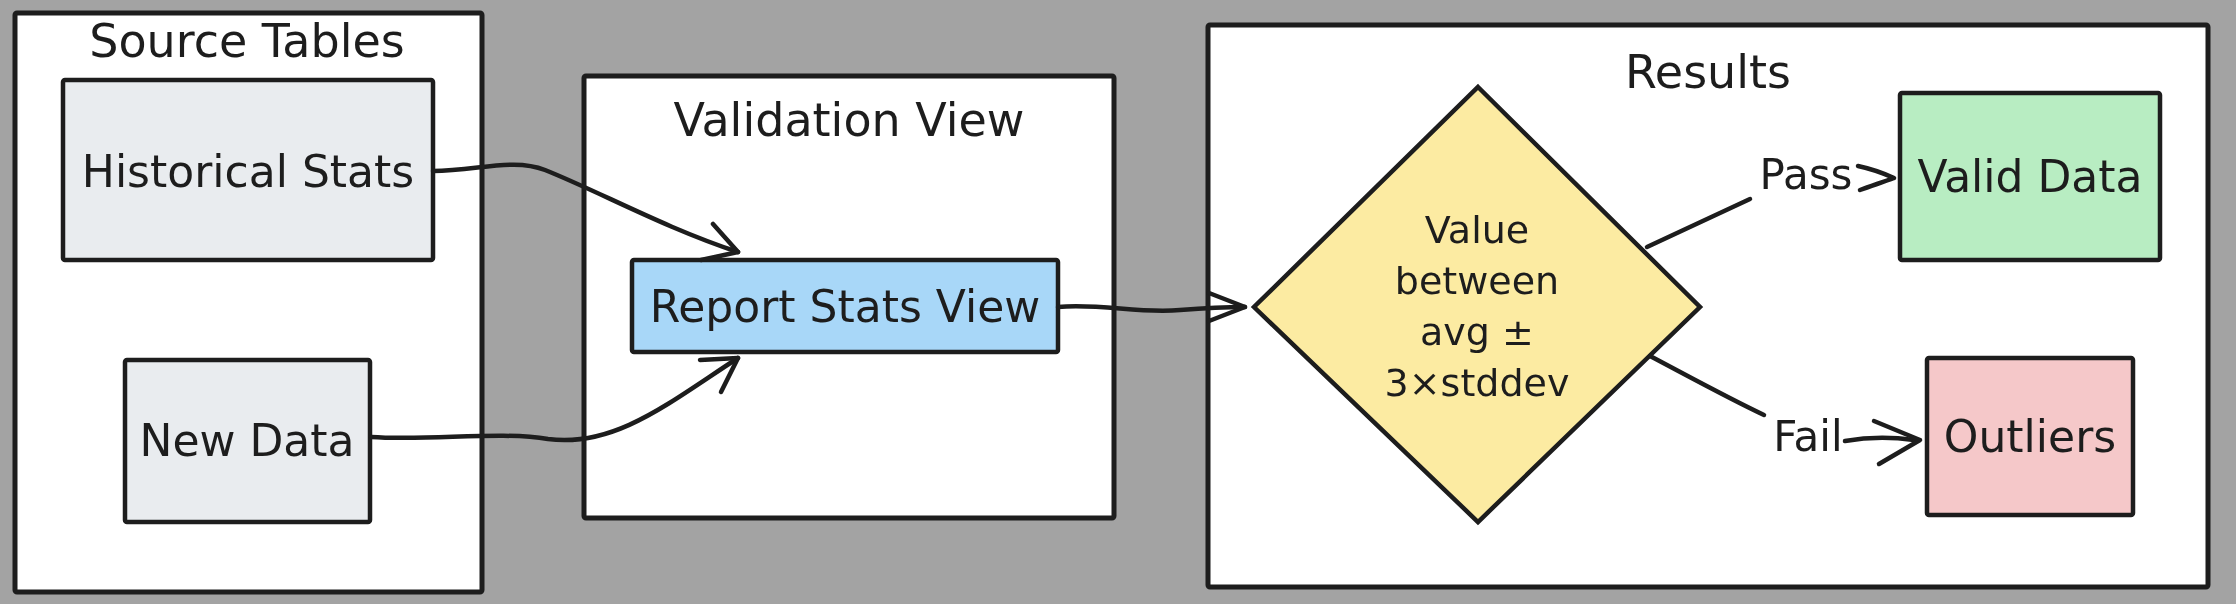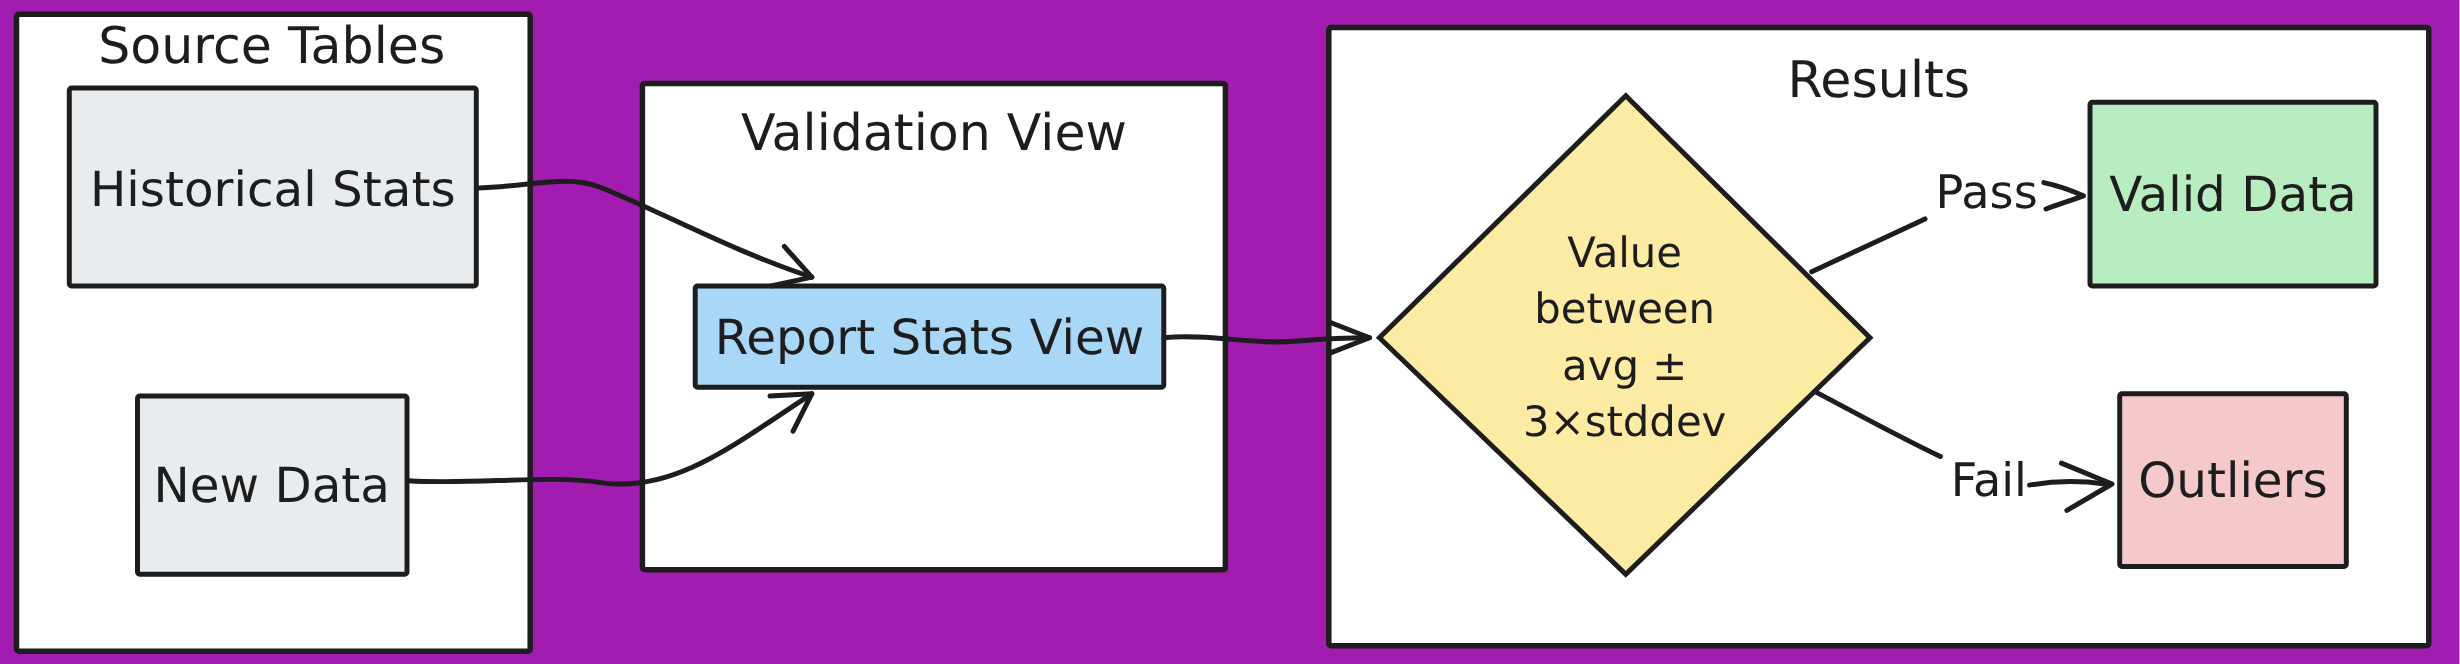--- a/index.html
+++ b/index.html
@@ -4,21 +4,21 @@
 <style>
   html, body {
     margin: 0;
     padding: 0;
     background: #ffffff;
   }
   #stage {
     position: relative;
     width: 2236px;
     height: 604px;
-    background: #a21caf;
+    background: #a3a3a3;
     font-family: "DejaVu Sans", sans-serif;
   }
   svg { display: block; }
 
   .grp-border {
     fill: #ffffff;
     stroke: #1d1d1d;
     stroke-width: 5;
   }
   .node-border {

